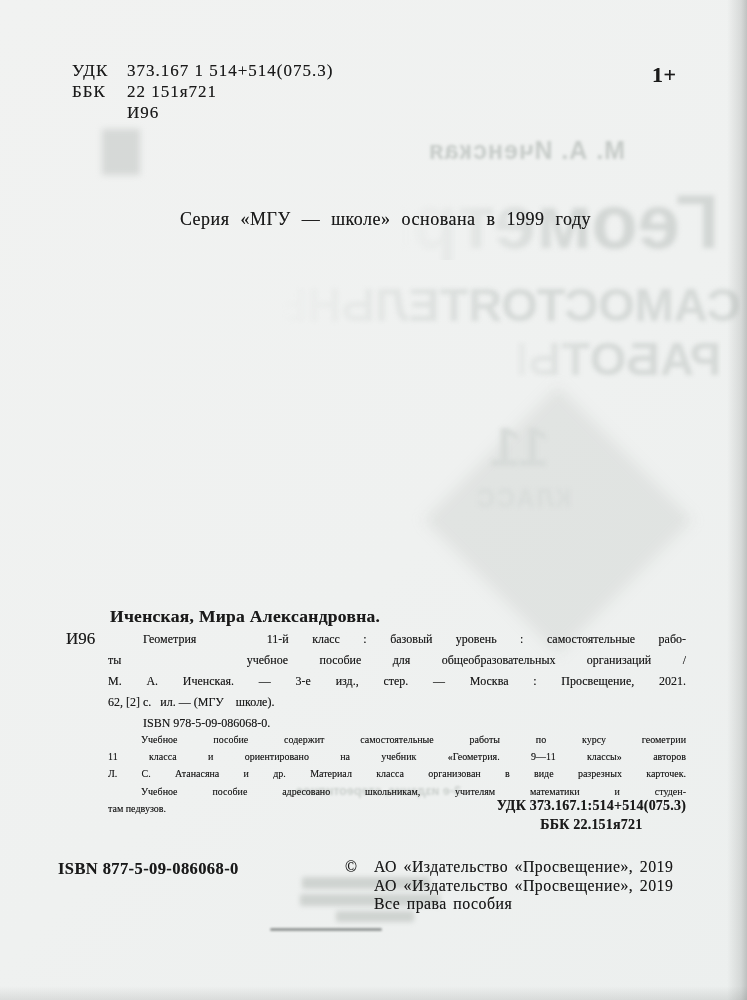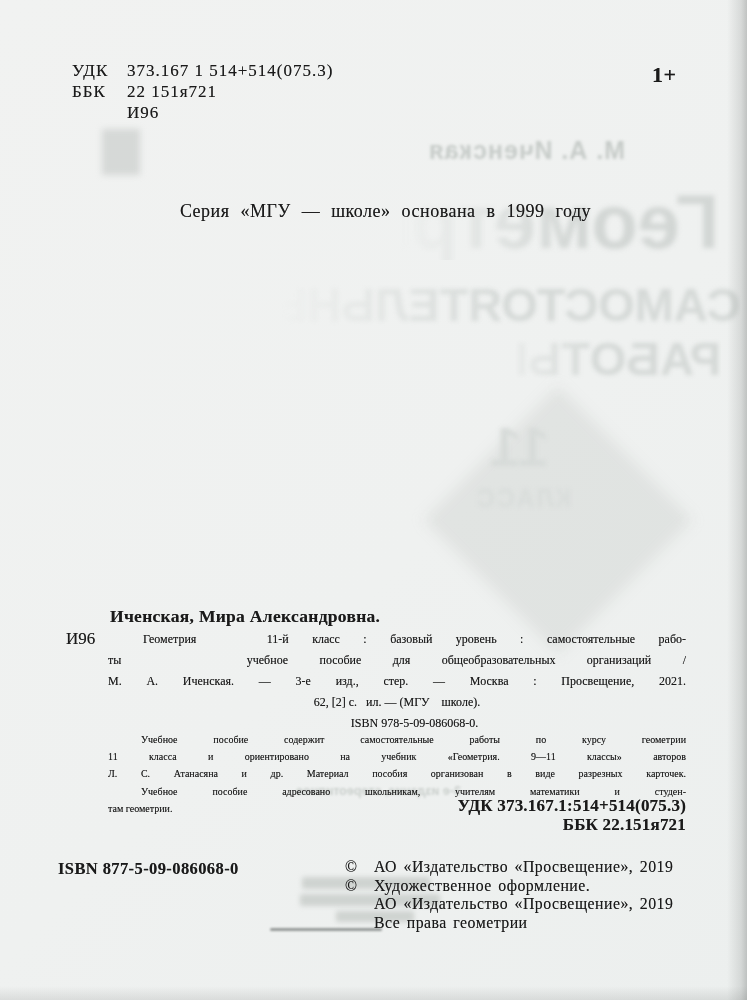--- a/index.html
+++ b/index.html
@@ -39,33 +39,33 @@
   .g-bar1{left:302px;top:877px;width:128px;height:12px;}
   .g-bar2{left:300px;top:894px;width:140px;height:12px;}
   .g-bar3{left:336px;top:911px;width:78px;height:11px;}
   .g-logo{position:absolute;left:102px;top:129px;width:38px;height:46px;
     background:rgba(170,177,173,0.38);filter:blur(3px);}
   
   .txt{text-shadow:0 0 .4px rgba(20,20,20,0.5);}
   .class-top{position:absolute;left:72px;top:60px;font-size:17px;line-height:21px;letter-spacing:1px;}
   .class-top .lbl{display:inline-block;width:55px;}
   .age{position:absolute;left:652px;top:62px;font-size:22px;font-weight:bold;letter-spacing:.5px;}
-  .series{position:absolute;left:0;top:201px;width:747px;padding-left:24px;box-sizing:border-box;
+  .series{position:absolute;left:0;top:209px;width:747px;padding-left:24px;box-sizing:border-box;
     text-align:center;font-size:18px;letter-spacing:.5px;word-spacing:6px;}
   .author-heading{position:absolute;left:110px;top:606px;font-size:17.5px;font-weight:bold;letter-spacing:.3px;text-align:center;}
   .entry-code{position:absolute;left:66px;top:629px;font-size:17px;}
   .card{position:absolute;left:108px;top:629px;width:578px;font-size:12px;}
-  .card .ln{height:21px;line-height:21px;white-space:nowrap;overflow:visible;text-align:center;}
+  .card .ln{height:21px;line-height:21px;white-space:nowrap;overflow:visible;}
   .just{text-align:justify;text-align-last:justify;}
   .ind{padding-left:35px;box-sizing:border-box;}
   .ann{position:absolute;left:108px;top:731px;width:578px;font-size:10px;}
   .ann .ln{height:17.2px;line-height:17.2px;white-space:nowrap;}
   .ann .ind{padding-left:33px;}
-  .class-bottom{position:absolute;right:61px;top:797px;text-align:right;
-    font-size:17px;font-weight:bold;line-height:18.5px;letter-spacing:.2px;}
+  .class-bottom{position:absolute;right:61px;top:797px;text-align:center;
+    font-size:14px;font-weight:bold;line-height:18.5px;letter-spacing:.2px;}
   .isbn-bottom{position:absolute;left:58px;top:859px;font-size:16.5px;font-weight:bold;letter-spacing:.4px;}
   .copyright{position:absolute;left:345px;top:858px;font-size:15.8px;line-height:18.6px;
     letter-spacing:.5px;word-spacing:2px;}
   .copyright .mark{display:inline-block;width:29px;letter-spacing:0;}
   .copyright .ln{white-space:nowrap;font-family:Liberation Serif, serif;}
 </style>
 </head>
 <body>
 
 <div id="page">
@@ -99,35 +99,34 @@
     <div class="ln just ind">Геометрия&nbsp;&nbsp; 11-й класс : базовый уровень : самостоятельные рабо-</div>
     <div class="ln just">ты&nbsp;&nbsp;&nbsp; учебное пособие для общеобразовательных организаций /</div>
     <div class="ln just">М. А. Иченская. — 3-е изд., стер. — Москва : Просвещение, 2021.</div>
     <div class="ln">62, [2] с.&nbsp;&nbsp; ил. — (МГУ&nbsp;&nbsp;&nbsp;&nbsp;школе).</div>
     <div class="ln ind">ISBN 978-5-09-086068-0.</div>
   </div>
 
   <div class="ann txt">
     <div class="ln just ind">Учебное пособие содержит самостоятельные работы по курсу геометрии</div>
     <div class="ln just">11 класса и ориентировано на учебник «Геометрия. 9—11 классы» авторов</div>
-    <div class="ln just">Л. С. Атанасяна и др. Материал пособия организован в виде разрезных карточек.</div>
+    <div class="ln just">Л. С. Атанасяна и др. Материал класса организован в виде разрезных карточек.</div>
     <div class="ln just ind">Учебное пособие адресовано школьникам, учителям математики и студен-</div>
-    <div class="ln">там геометрии.</div>
+    <div class="ln">там педвузов.</div>
   </div>
 
   <div class="class-bottom txt">
     <div>УДК 373.167.1:514+514(075.3)</div>
     <div>ББК 22.151я721</div>
   </div>
 
   <div class="isbn-bottom txt">ISBN 877-5-09-086068-0</div>
 
   <div class="copyright txt">
     <div class="ln"><span class="mark">©</span><span>АО «Издательство «Просвещение», 2019</span></div>
-    <div class="ln"><span class="mark">©</span><span>Художественное оформление.</span></div>
     <div class="ln"><span class="mark"></span><span>АО «Издательство «Просвещение», 2019</span></div>
-    <div class="ln"><span class="mark"></span><span>Все права геометрии</span></div>
+    <div class="ln"><span class="mark"></span><span>Все права пособия</span></div>
   </div>
 
   <div class="smudge"></div>
   <div class="edge-right"></div>
   <div class="edge-bottom"></div>
 </div>
 
 </body></html>

